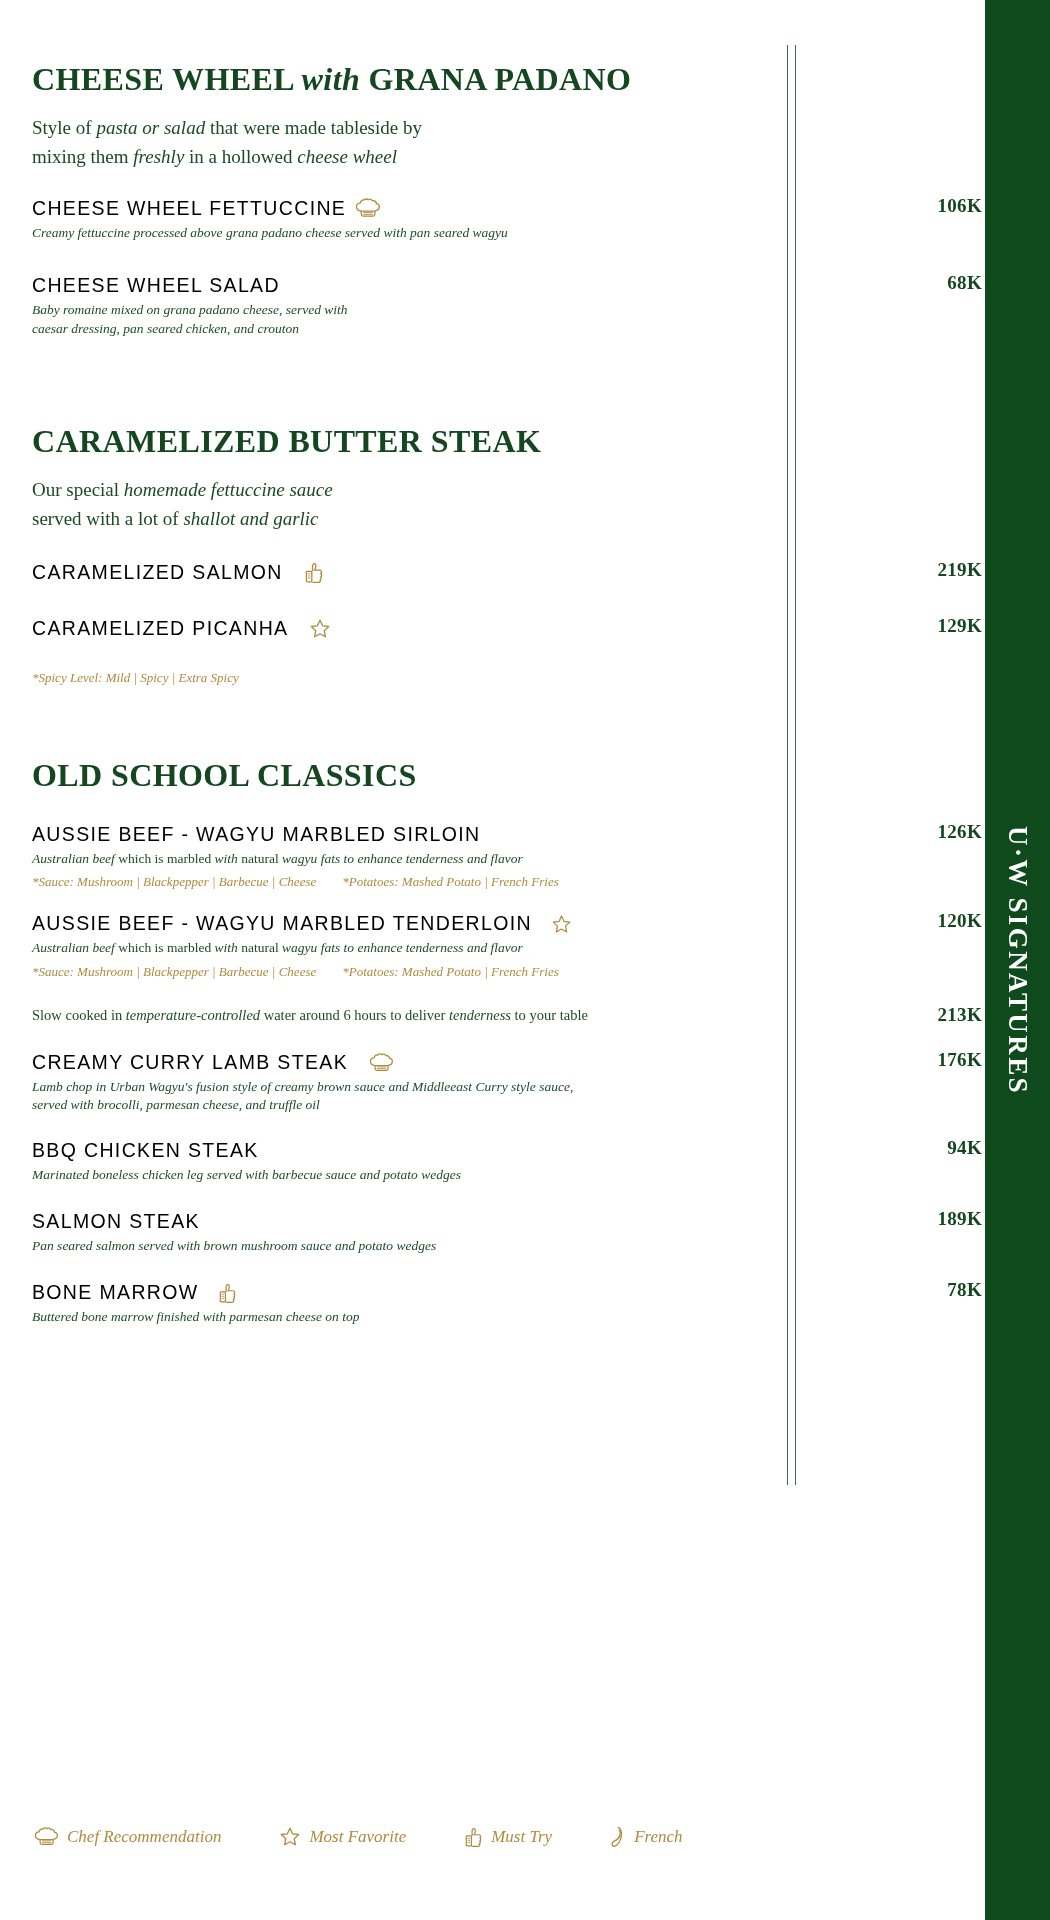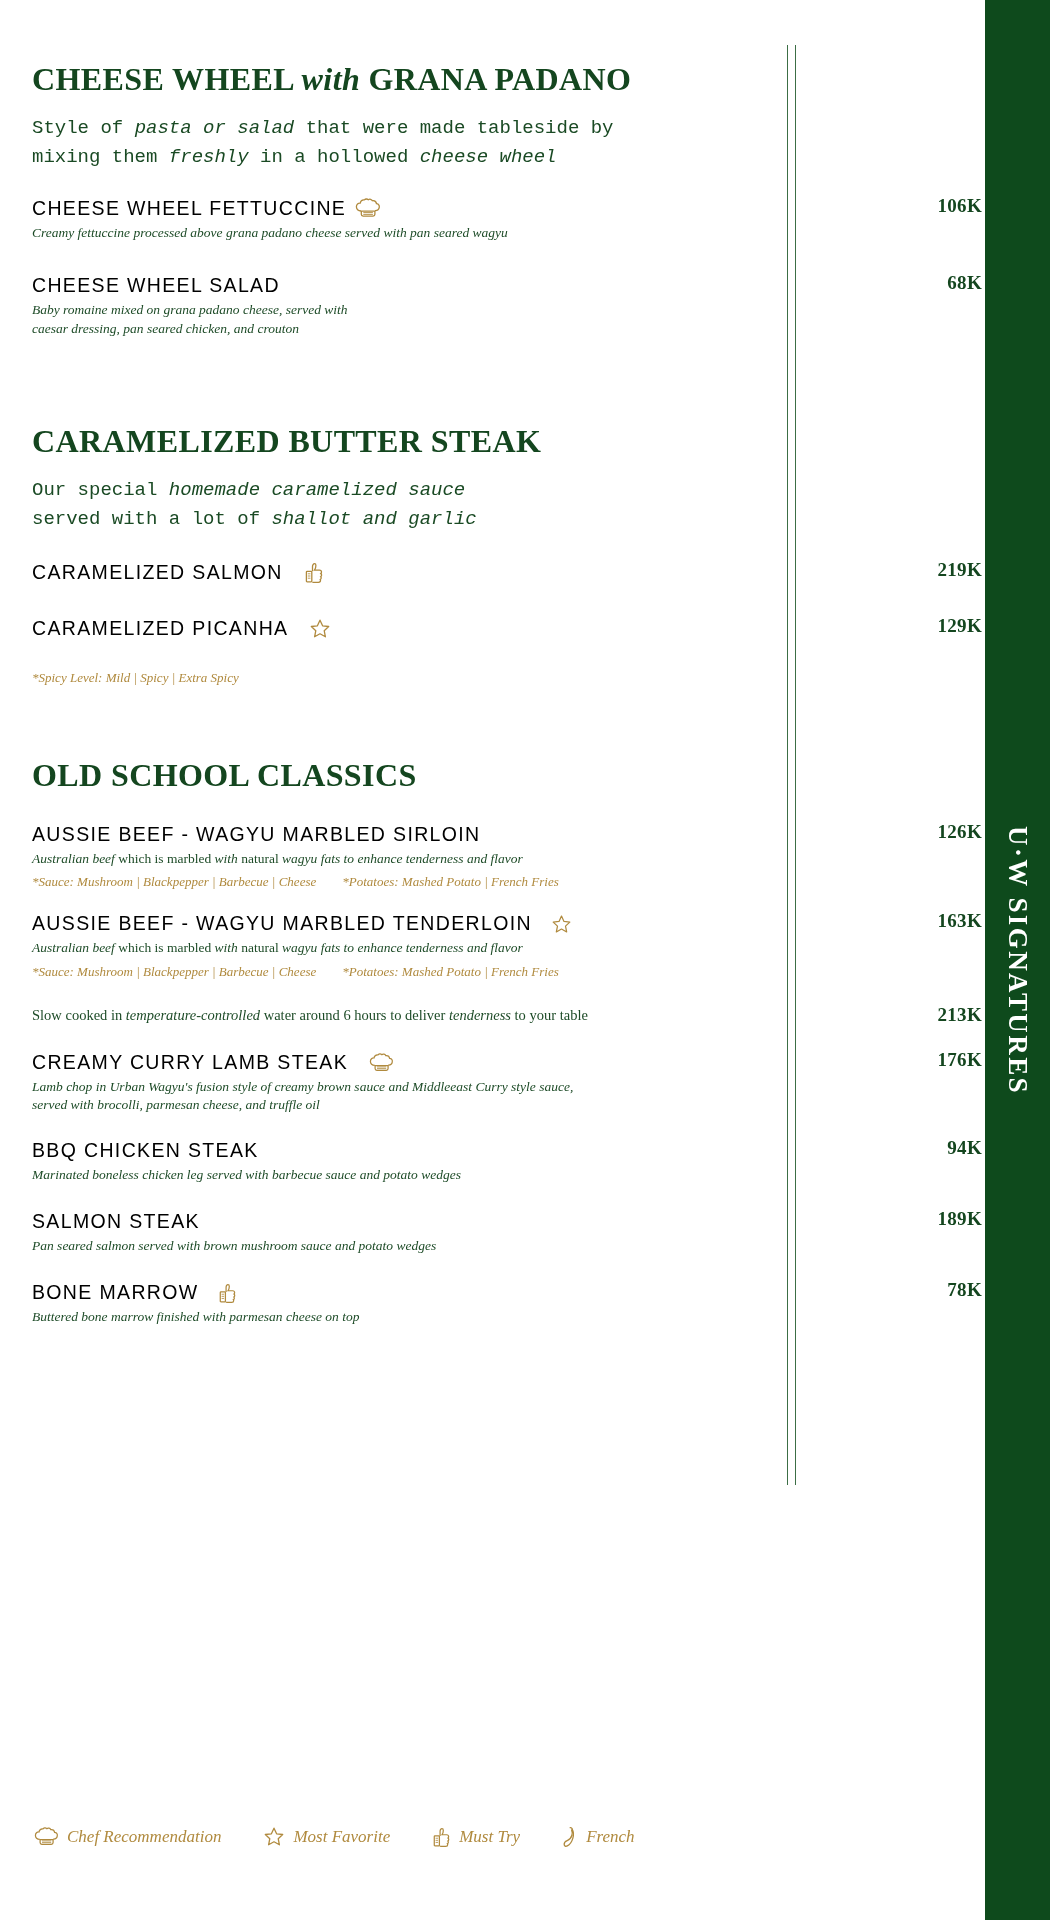--- a/index.html
+++ b/index.html
@@ -61,21 +61,21 @@
     font-family:"Liberation Serif", serif;
     font-weight:700;
     font-size:32px;
     letter-spacing:.4px;
     color:#14461f;
     line-height:1.1;
   }
   .sec-title .it{ font-style:italic; font-weight:700; }
 
   .sec-sub{
-    font-family:Liberation Mono, monospace;
+    font-family:Liberation Serif, serif;
     font-size:19px;
     line-height:1.5;
     color:#1a4a24;
     margin-top:17px;
   }
   .sec-sub em{ font-style:italic; }
 
   
   .item{ position:relative; }
   .item-name{
@@ -131,21 +131,21 @@
   .ico{ display:inline-block; line-height:0; }
   .ico svg{ display:block; }
 
   
   .legend{
     position:absolute;
     left:34px;
     top:1826px;
     display:flex;
     align-items:center;
-    gap:0;
+    gap:16px;
   }
   .legend-item{
     display:flex; align-items:center; gap:8px;
     margin-right:42px;
     font-family:"Liberation Serif", serif;
     font-style:italic;
     font-size:17px;
     color:#b08a3e;
   }
 </style>
@@ -193,21 +193,21 @@
           <div>Baby romaine mixed on grana padano cheese, served with</div>
           <div>caesar dressing, pan seared chicken, and crouton</div>
         </div>
         <div class="price" style="top:-2px;">68K</div>
       </div>
     </div>
 
     <div style="margin-top:86px;">
       <div class="sec-title">CARAMELIZED BUTTER STEAK</div>
       <div class="sec-sub">
-        <div>Our special <em>homemade caramelized sauce</em></div>
+        <div>Our special <em>homemade fettuccine sauce</em></div>
         <div>served with a lot of <em>shallot and garlic</em></div>
       </div>
 
       <div class="item" style="margin-top:28px;">
         <div class="item-name">
           <span>CARAMELIZED SALMON</span>
           <span class="ico" style="margin-left:12px;">
             <svg width="20" height="22" viewBox="0 0 20 22">
                 <g fill="none" stroke="#b08a3e" stroke-width="1.3">
               <path d="M8.5 9.3V4.6c0-1.6.9-2.9 2-2.9.9 0 1.4.7 1.4 1.8 0 1.6-.6 3.3-1.4 4.6h4.9c1.2 0 2.1.9 2.1 2 0 .6-.3 1.2-.7 1.5.5.3.8.9.8 1.5 0 .7-.4 1.3-.9 1.6.3.3.5.8.5 1.3 0 .7-.4 1.3-1 1.5.2.3.3.6.3 1 0 1-.9 1.8-2 1.8H9.3c-.4 0-.7-.1-1-.3"></path>
@@ -259,21 +259,21 @@
                 <path d="M11 2.2l2.6 5.6 6.1.7-4.5 4.2 1.2 6.1L11 15.8 5.6 18.8l1.2-6.1L2.3 8.5l6.1-.7z" fill="none" stroke="#b08a3e" stroke-width="1.3" stroke-linejoin="round"></path>
               </svg>
           </span>
         </div>
         <div class="item-desc">
           <em>Australian beef</em> <span class="rm">which is marbled</span> <em>with</em> <span class="rm">natural</span> <em>wagyu fats to enhance tenderness and flavor</em>
         </div>
         <div class="item-opts">
           <span>*Sauce: Mushroom | Blackpepper | Barbecue | Cheese</span><span class="gap"></span><span>*Potatoes: Mashed Potato | French Fries</span>
         </div>
-        <div class="price" style="top:-2px;">163K</div>
+        <div class="price" style="top:-2px;">120K</div>
       </div>
 
       <div class="item" style="margin-top:26px;">
         <div class="item-desc" style="font-style:normal;font-size:14.5px;">
           Slow cooked in <em>temperature-controlled</em> water around 6 hours to deliver <em>tenderness</em> to your table
         </div>
         <div class="price" style="top:-2px;">213K</div>
       </div>
 
       <div class="item" style="margin-top:26px;">

